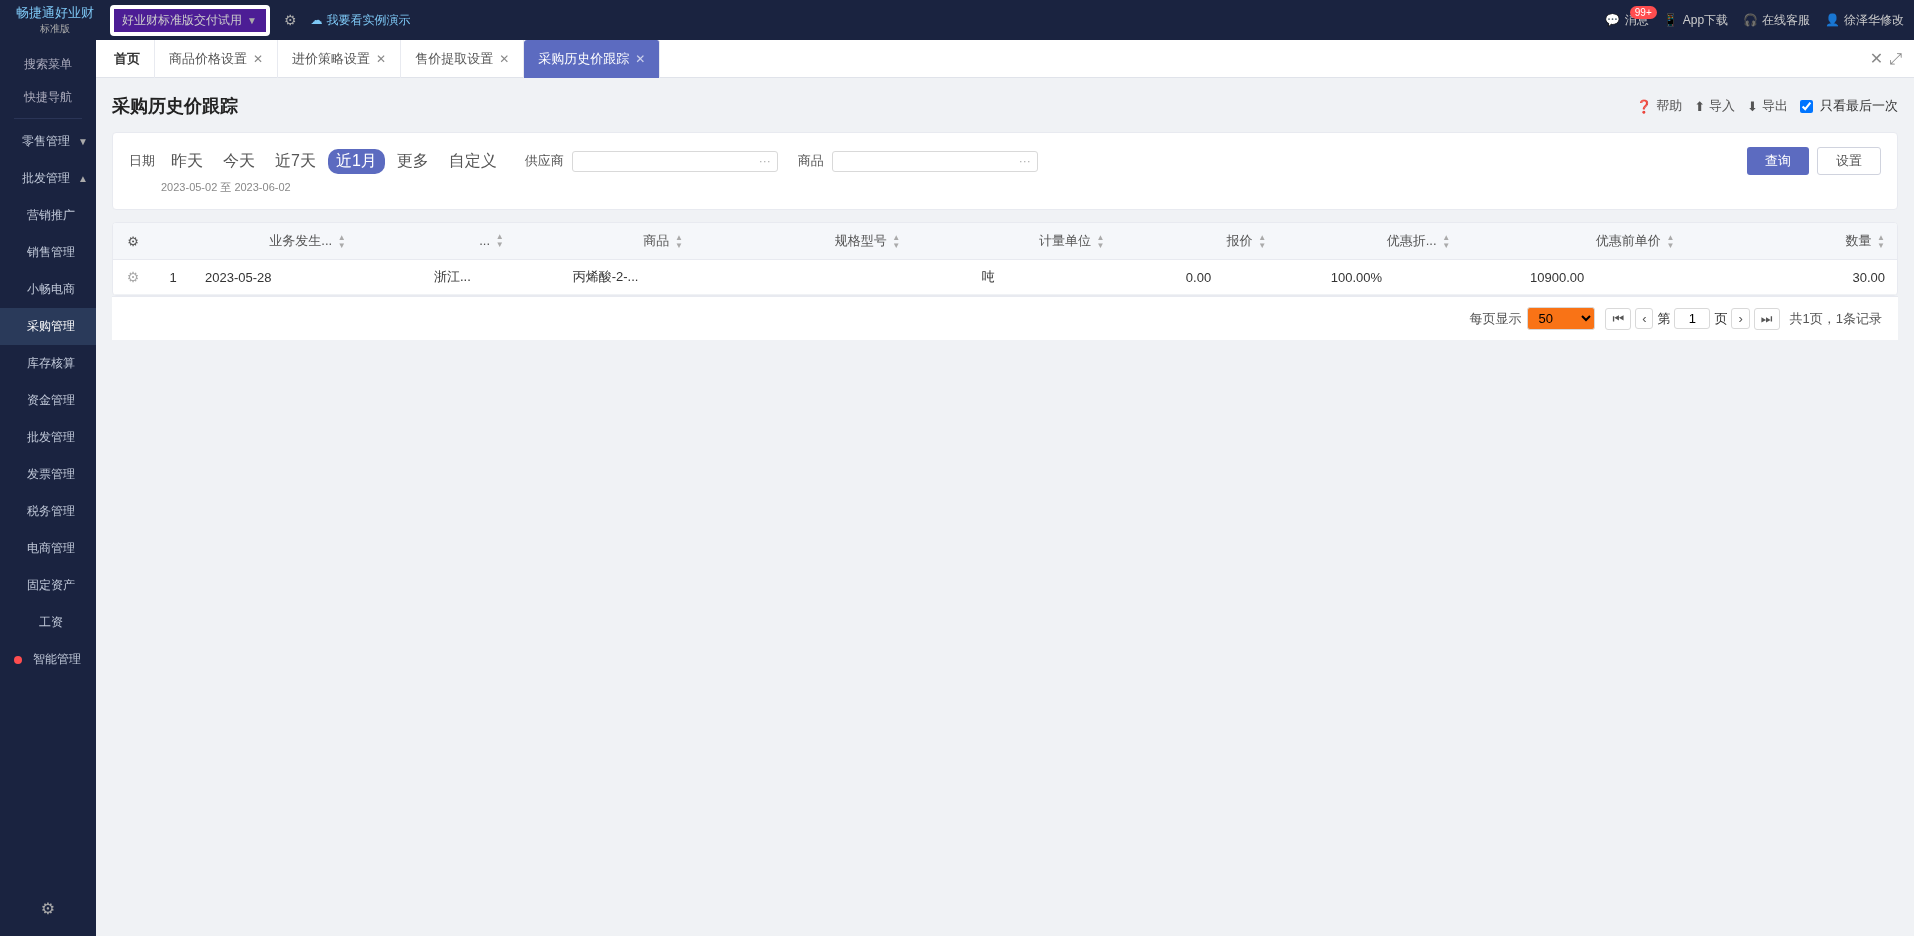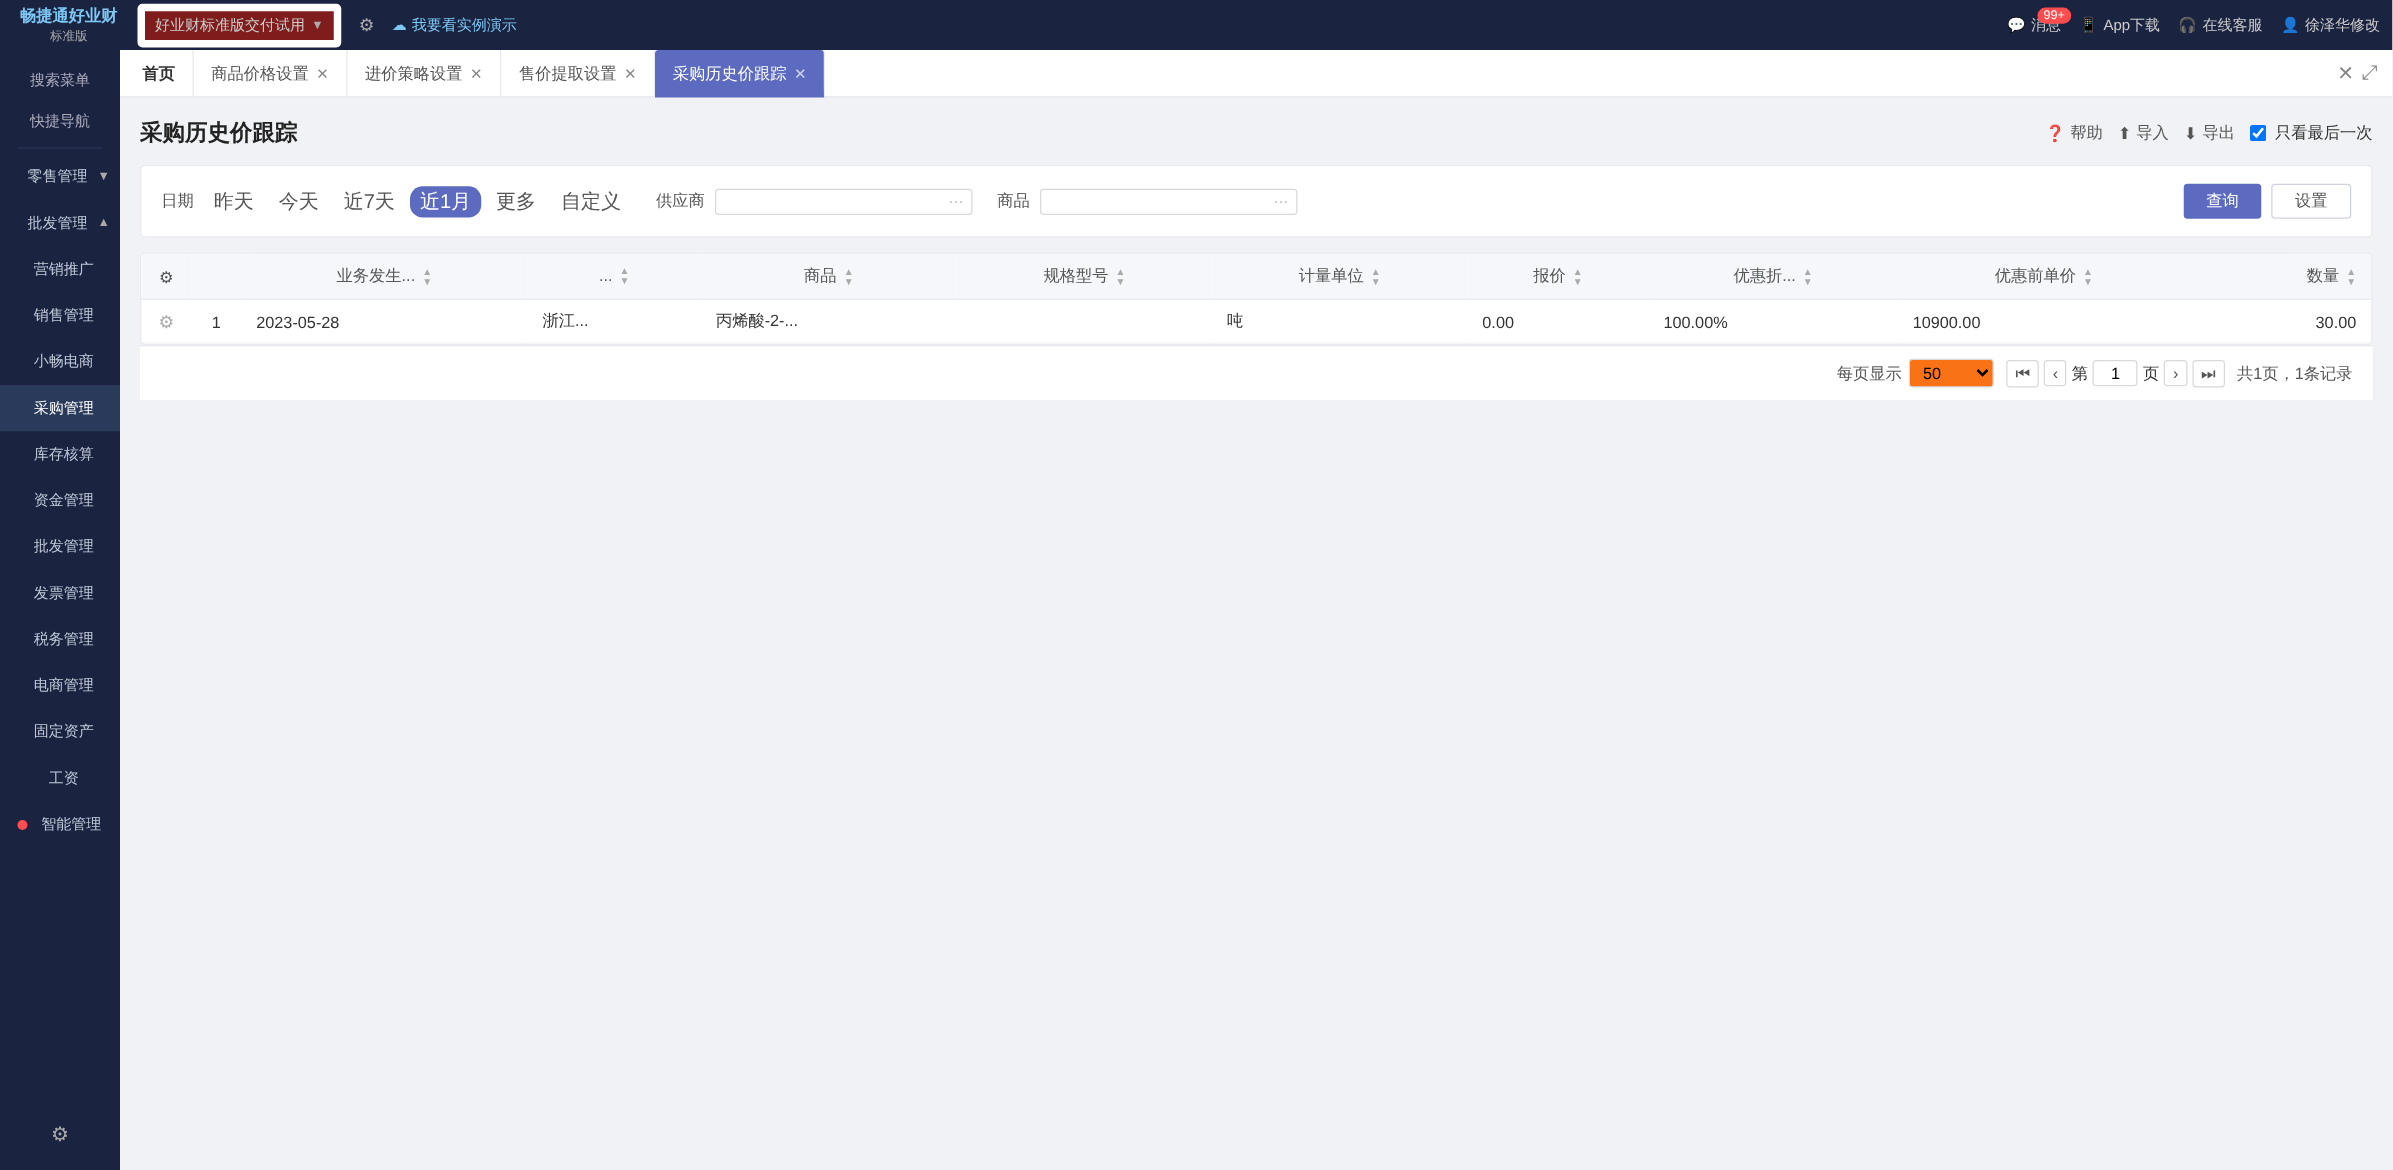--- a/index.html
+++ b/index.html
@@ -1,23 +1,23 @@
 <!DOCTYPE html>
 <html><head>
   <meta charset="utf-8">
   <style>
     * { box-sizing: border-box; margin: 0; padding: 0; }
     body { font-family: "Microsoft YaHei", Arial, sans-serif; font-size: 13px; background: #f0f2f5; color: #333; display: flex; flex-direction: column; height: 100vh; overflow: hidden; }
 
     
     .top-bar { height: 40px; background: #1a2340; display: flex; align-items: center; padding: 0 10px; gap: 10px; flex-shrink: 0; }
     .logo-area { display: flex; flex-direction: column; align-items: center; justify-content: center; color: #fff; font-size: 11px; min-width: 90px; }
-    .logo-area .logo-main { font-size: 13px; font-weight: bold; color: #7ec8f5; }
+    .logo-area .logo-main { font-size: 13px; font-weight: normal; color: #7ec8f5; }
     .logo-area .logo-sub { font-size: 10px; color: #aaa; }
-    .version-selector { background: #7f1d1d; border: 6px solid #ffffff; color: #ccc; border-radius: 4px; padding: 3px 8px; display: flex; align-items: center; gap: 5px; cursor: pointer; font-size: 12px; min-width: 160px; }
+    .version-selector { background: #4c1d95; border: 4px solid #ffffff; color: #ccc; border-radius: 4px; padding: 3px 8px; display: flex; align-items: center; gap: 5px; cursor: pointer; font-size: 12px; min-width: 160px; }
     .version-selector .arrow { color: #aaa; font-size: 10px; }
     .settings-icon-btn { color: #aaa; cursor: pointer; font-size: 14px; padding: 4px; }
     .demo-btn { color: #7ec8f5; cursor: pointer; font-size: 12px; display: flex; align-items: center; gap: 4px; }
     .top-right { margin-left: auto; display: flex; align-items: center; gap: 15px; }
     .top-right-item { display: flex; align-items: center; gap: 4px; color: #ccc; font-size: 12px; cursor: pointer; position: relative; }
     .badge { background: #ff4d4f; color: #fff; border-radius: 10px; font-size: 10px; padding: 1px 5px; position: absolute; top: -6px; right: -8px; }
     .user-name { color: #ccc; font-size: 12px; }
 
     
     .main-layout { display: flex; flex: 1; overflow: hidden; }
@@ -272,20 +272,23 @@
               <span class="filter-ellipsis">···</span>
             </div>
           </div>
 
           <div class="filter-actions">
             <button class="btn-query">查询</button>
             <button class="btn-settings">设置</button>
           </div>
         </div>
 
+        <div style="margin-top: 4px; padding-left: 32px;">
+          <span class="date-range">2023-05-02 至 2023-06-02</span>
+        </div>
       </div>
 
       <div class="table-card">
         <table>
           <thead>
             <tr>
               <th class="col-gear">⚙</th>
               <th class="col-index"></th>
               <th>
                 <span>业务发生...</span>

